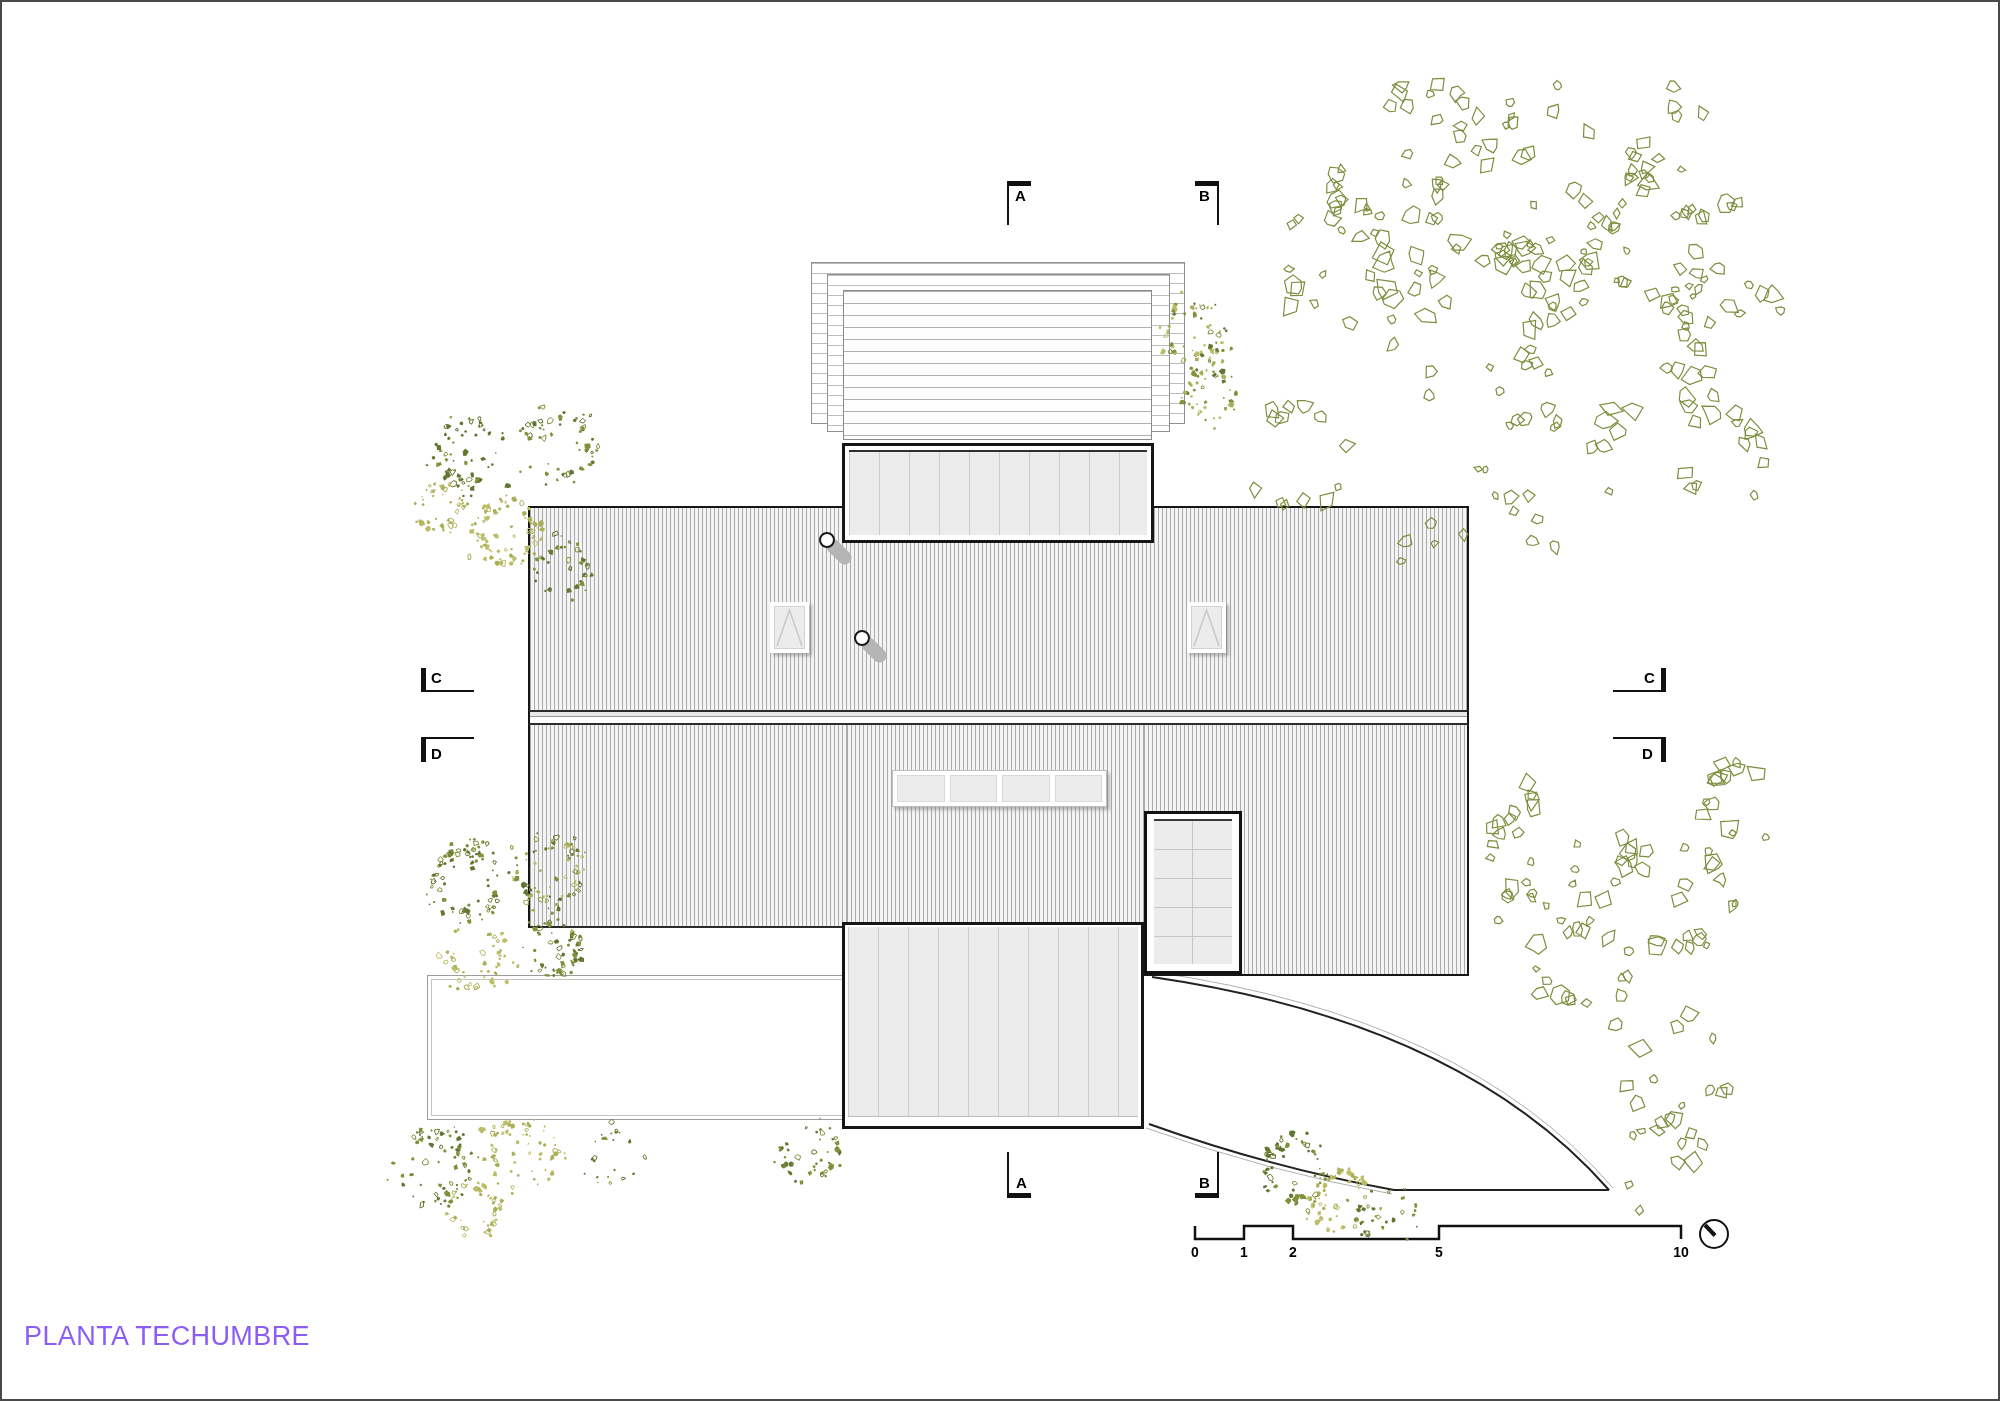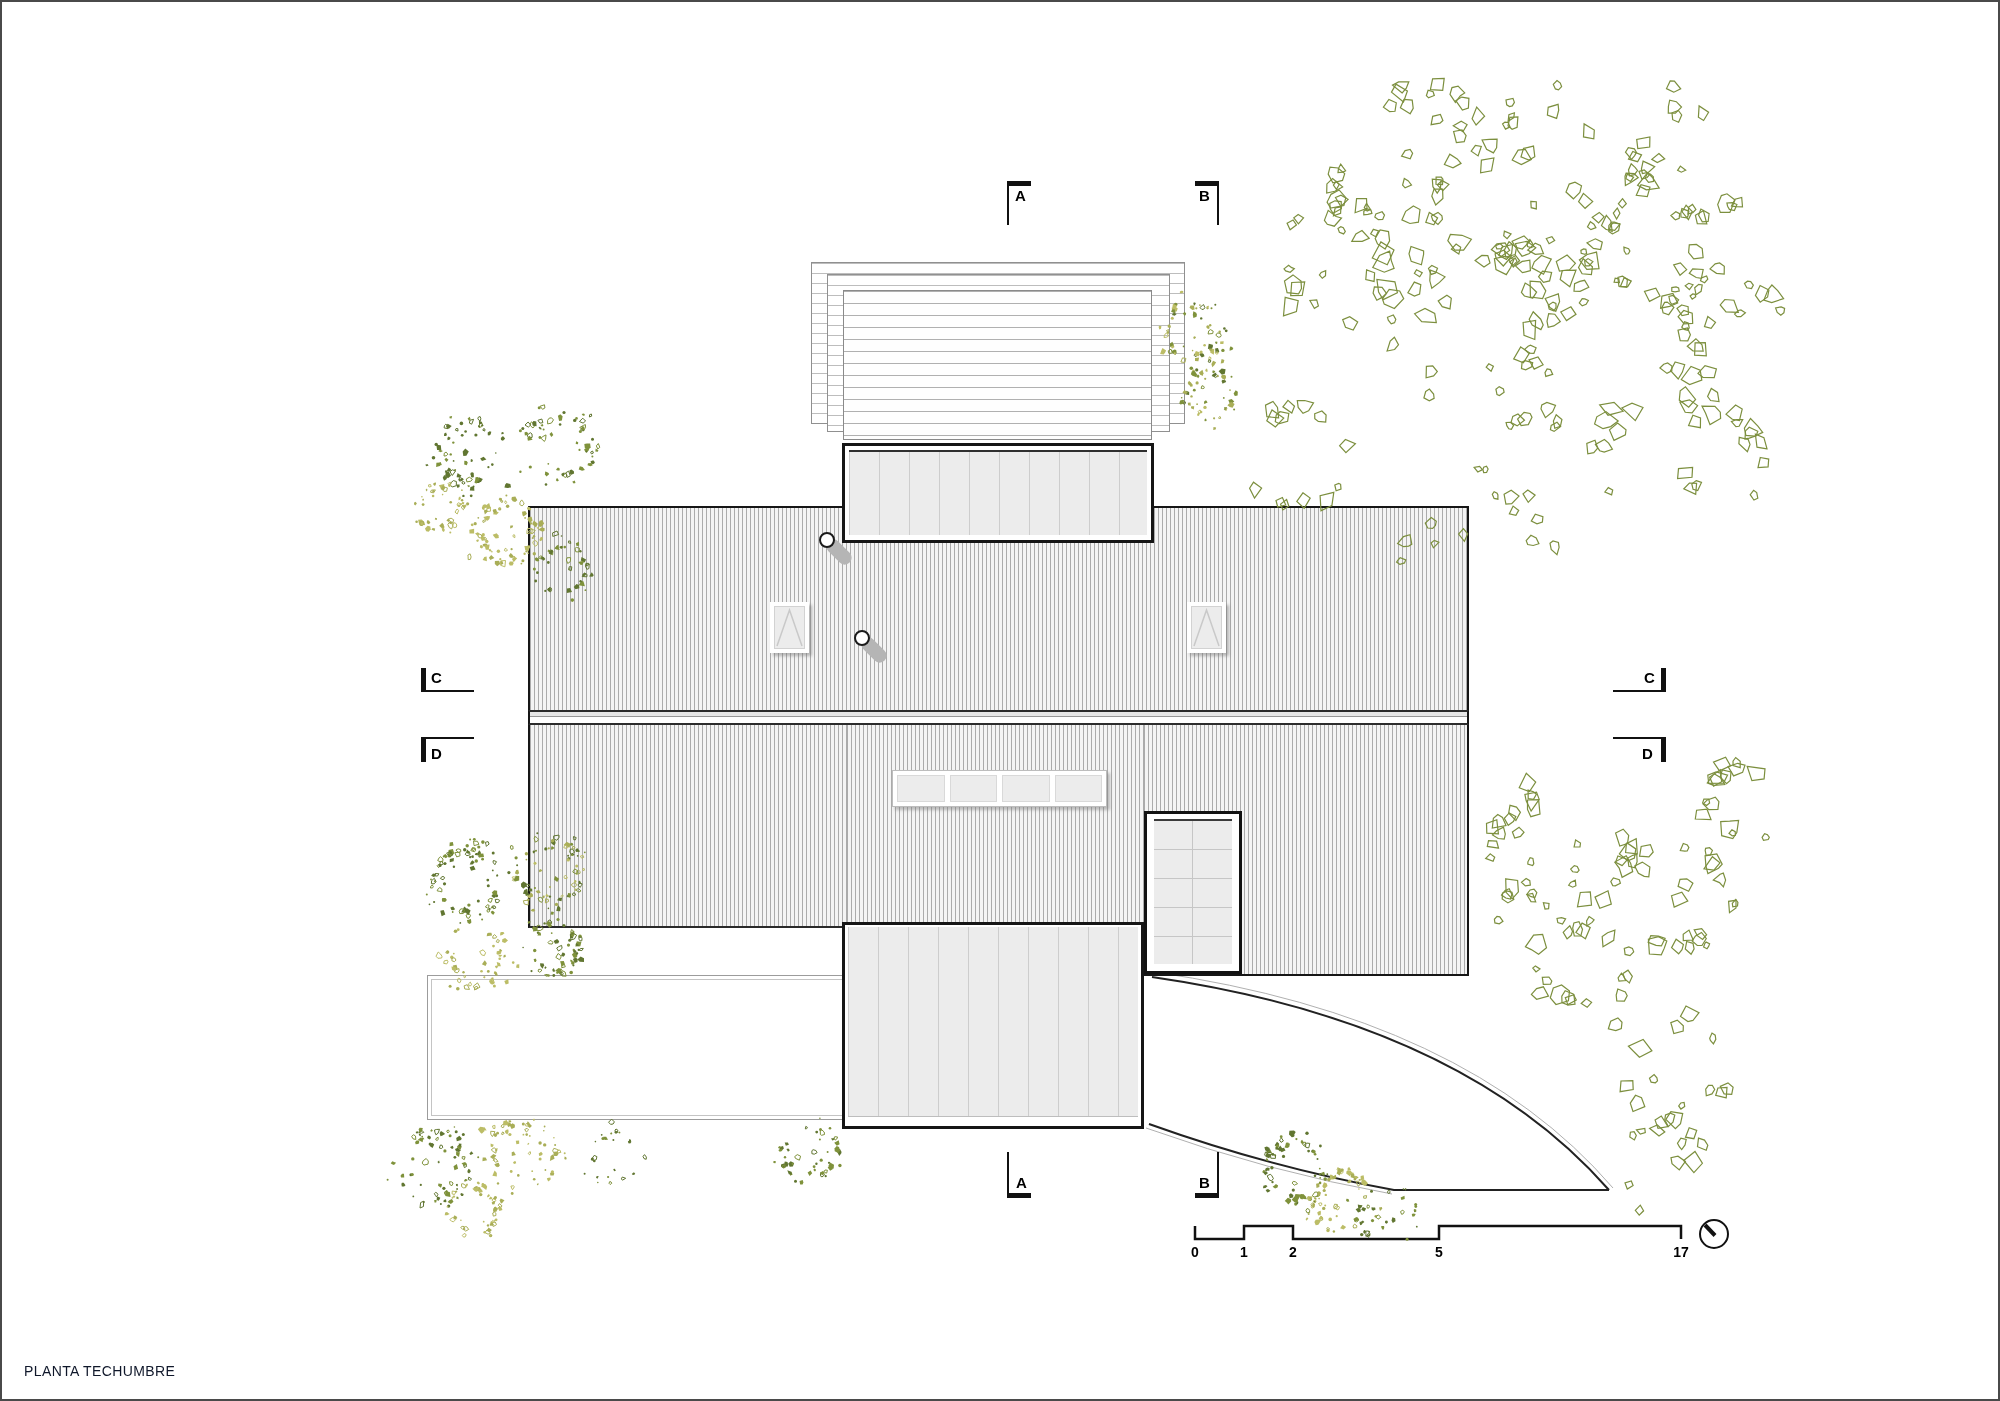--- a/index.html
+++ b/index.html
@@ -35,21 +35,21 @@
   
   .terrace{left:425px;top:973px;width:421px;height:145px;border:1px solid #9c9c9c;background:#fff;z-index:1}
   .terrace-inner{position:absolute;inset:3px;border:1px solid #c4c4c4}
   
   .marker{position:absolute;z-index:8}
   .marker i{position:absolute;display:block;background:#111}
   .mlbl{position:absolute;font-weight:bold;font-size:15px;color:#000;line-height:1}
   
   .ticklbl{position:absolute;top:1242px;width:24px;text-align:center;font-weight:bold;font-size:14px;color:#000;z-index:8}
   .north{left:1697px;top:1217px;width:30px;height:30px;border:2.5px solid #111;border-radius:50%;background:#fff;z-index:8}
-  .title{left:22px;top:1361px;font-size:14px;letter-spacing:.4px;color:#0f172a;z-index:10}
+  .title{left:22px;top:1319px;font-size:27px;letter-spacing:.4px;color:#8b5cf6;z-index:10}
   .veg{left:0;top:0;width:2000px;height:1401px;z-index:9;pointer-events:none}
   .ramp{left:1140px;top:960px;z-index:2}
   .sbar{left:1185px;top:1215px;z-index:8}
 </style>
 </head>
 <body>
 
 <div class="sheet">
 
   <div class="abs terrace">
@@ -155,21 +155,21 @@
     <b class="mlbl" style="left:29px;top:9px">D</b>
   </div>
 
   <svg class="abs sbar" width="510" height="30" viewBox="0 0 510 30">
     <path d="M8,9 L8,22 L57,22 L57,9 L106,9 L106,22 L252,22 L252,9 L494,9 L494,22" fill="none" stroke="#111" stroke-width="2.5"></path>
   </svg>
   <span class="ticklbl" style="left:1181px">0</span>
   <span class="ticklbl" style="left:1230px">1</span>
   <span class="ticklbl" style="left:1279px">2</span>
   <span class="ticklbl" style="left:1425px">5</span>
-  <span class="ticklbl" style="left:1667px">17</span>
+  <span class="ticklbl" style="left:1667px">10</span>
 
   <div class="abs north">
     <svg width="25" height="25" viewBox="0 0 25 25">
       <line x1="4" y1="4" x2="14" y2="14.5" stroke="#111" stroke-width="4"></line>
     </svg>
   </div>
 
   <svg class="abs veg" width="2000" height="1401" viewBox="0 0 2000 1401">
       <polygon points="1346.1,197.3 1338.9,204.5 1333.5,195.5 1339.0,193.2" fill="none" stroke="#7c8f3e" stroke-width="1.2"></polygon>
       <polygon points="1438.4,186.4 1435.2,191.2 1430.9,184.7 1430.3,177.1 1439.2,177.8" fill="none" stroke="#7c8f3e" stroke-width="1.2"></polygon>

